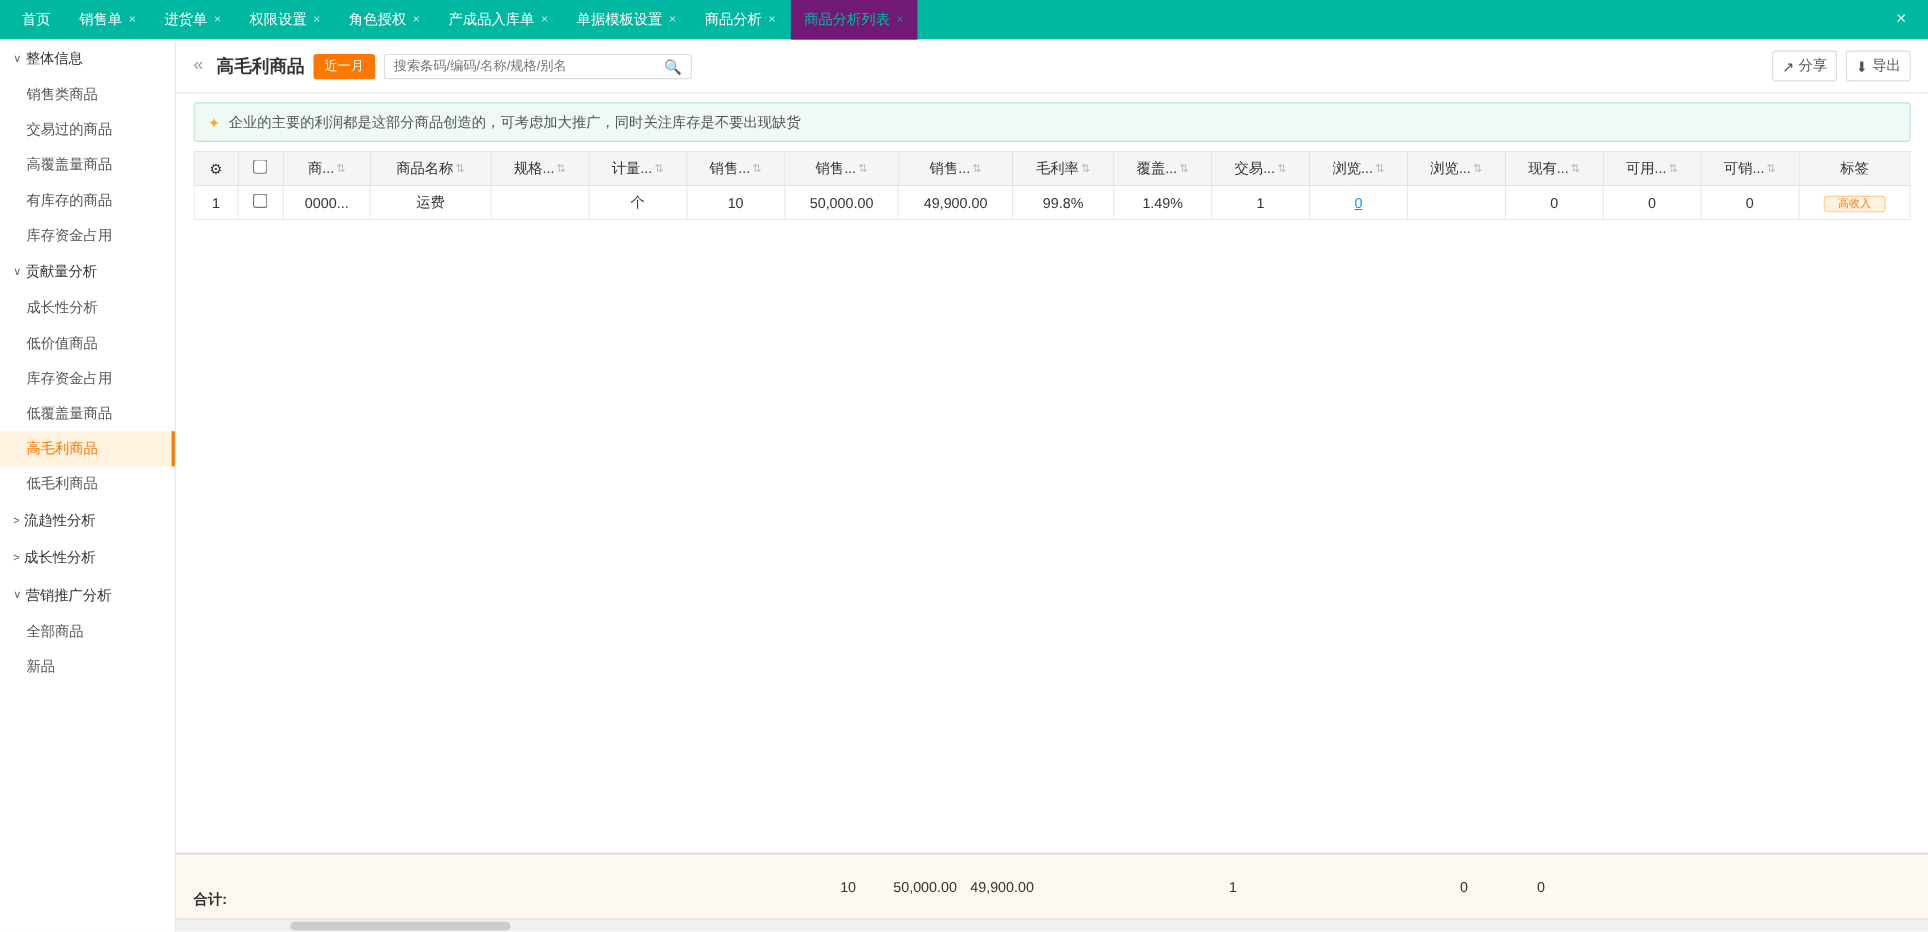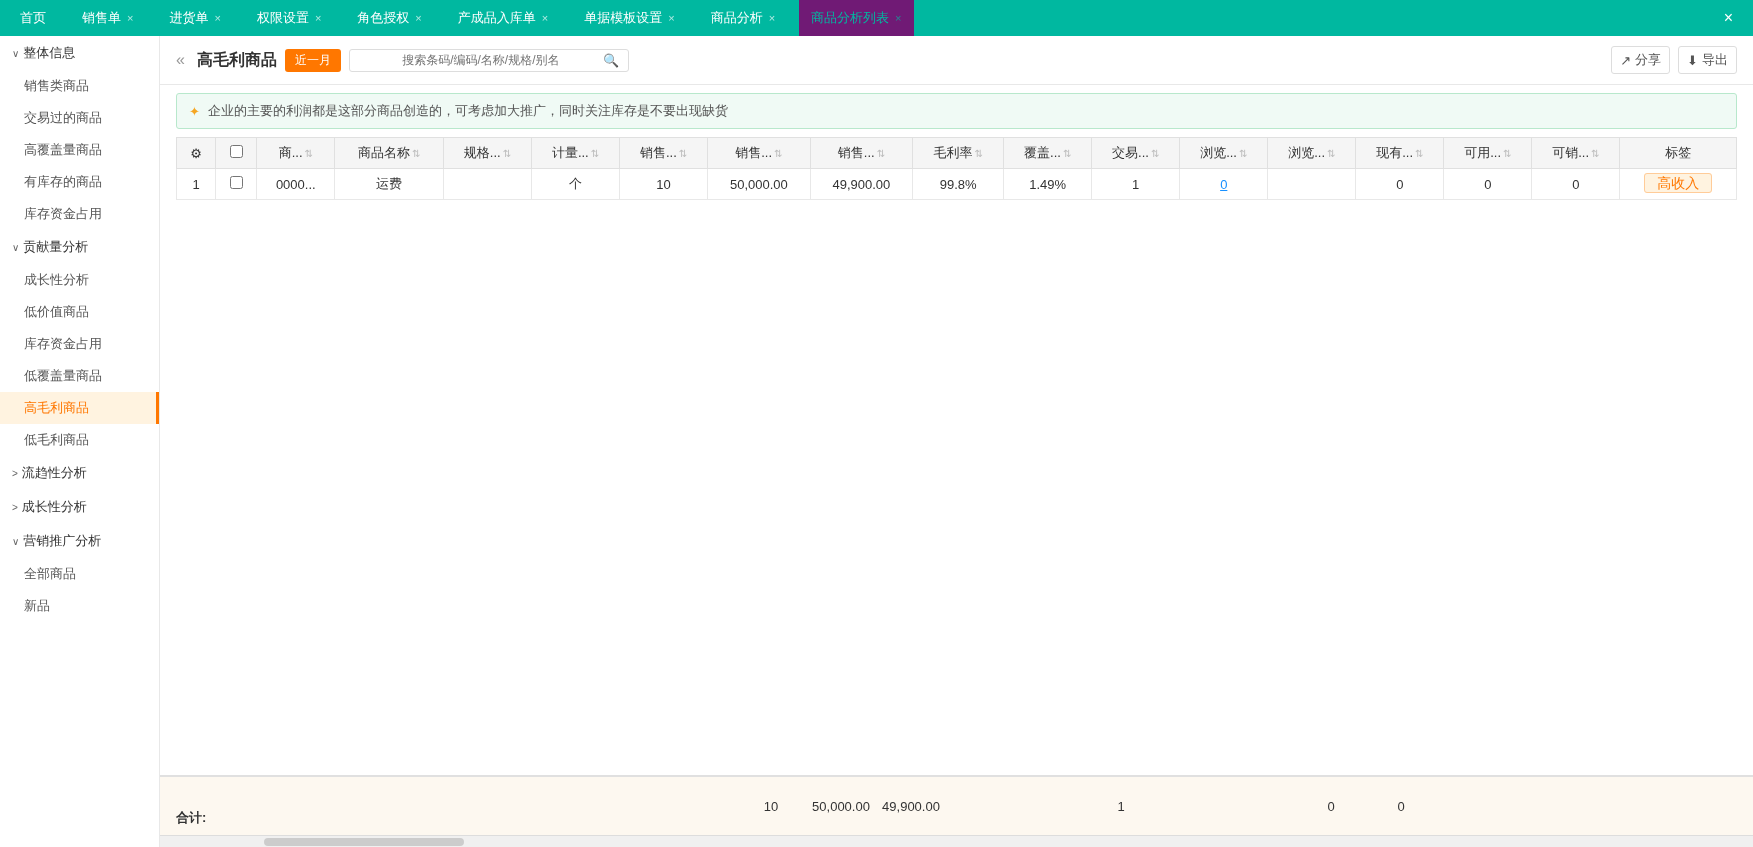--- a/index.html
+++ b/index.html
@@ -5,21 +5,21 @@
     * { box-sizing: border-box; margin: 0; padding: 0; font-family: 'Microsoft YaHei', Arial, sans-serif; font-size: 13px; }
     body { background: #f5f5f5; overflow: hidden; }
 
     
     .top-nav {
       display: flex;
       align-items: center;
       background: #00b8a0;
       height: 36px;
       padding: 0 8px;
-      gap: 12px;
+      gap: 2px;
     }
     .top-nav .nav-item {
       color: #fff;
       padding: 0 12px;
       height: 36px;
       display: flex;
       align-items: center;
       cursor: pointer;
       white-space: nowrap;
       font-size: 13px;
@@ -123,21 +123,20 @@
       flex: 1;
       max-width: 280px;
     }
     .content-header .search-box input {
       border: none;
       outline: none;
       font-size: 12px;
       color: #be185d;
       flex: 1;
       background: transparent;
-      text-align: center;
     }
     .content-header .search-icon-btn {
       color: #999;
       cursor: pointer;
     }
     .content-header .spacer { flex: 1; }
     .content-header .action-btn {
       display: flex;
       align-items: center;
       gap: 4px;
@@ -202,21 +201,21 @@
       padding: 6px 8px;
       text-align: center;
       color: #333;
     }
     .tag-high-income {
       color: #ff7700;
       background: #fff3e0;
       border: 1px solid #ffcc99;
       border-radius: 3px;
       padding: 1px 12px;
-      font-size: 14px;
+      font-size: 10px;
     }
     .link-text { color: #1890ff; text-decoration: underline; cursor: pointer; }
 
     
     .footer-row {
       background: #fdf8f0;
       border-top: 2px solid #e0e0e0;
       display: flex;
       align-items: center;
       padding: 8px 16px;

